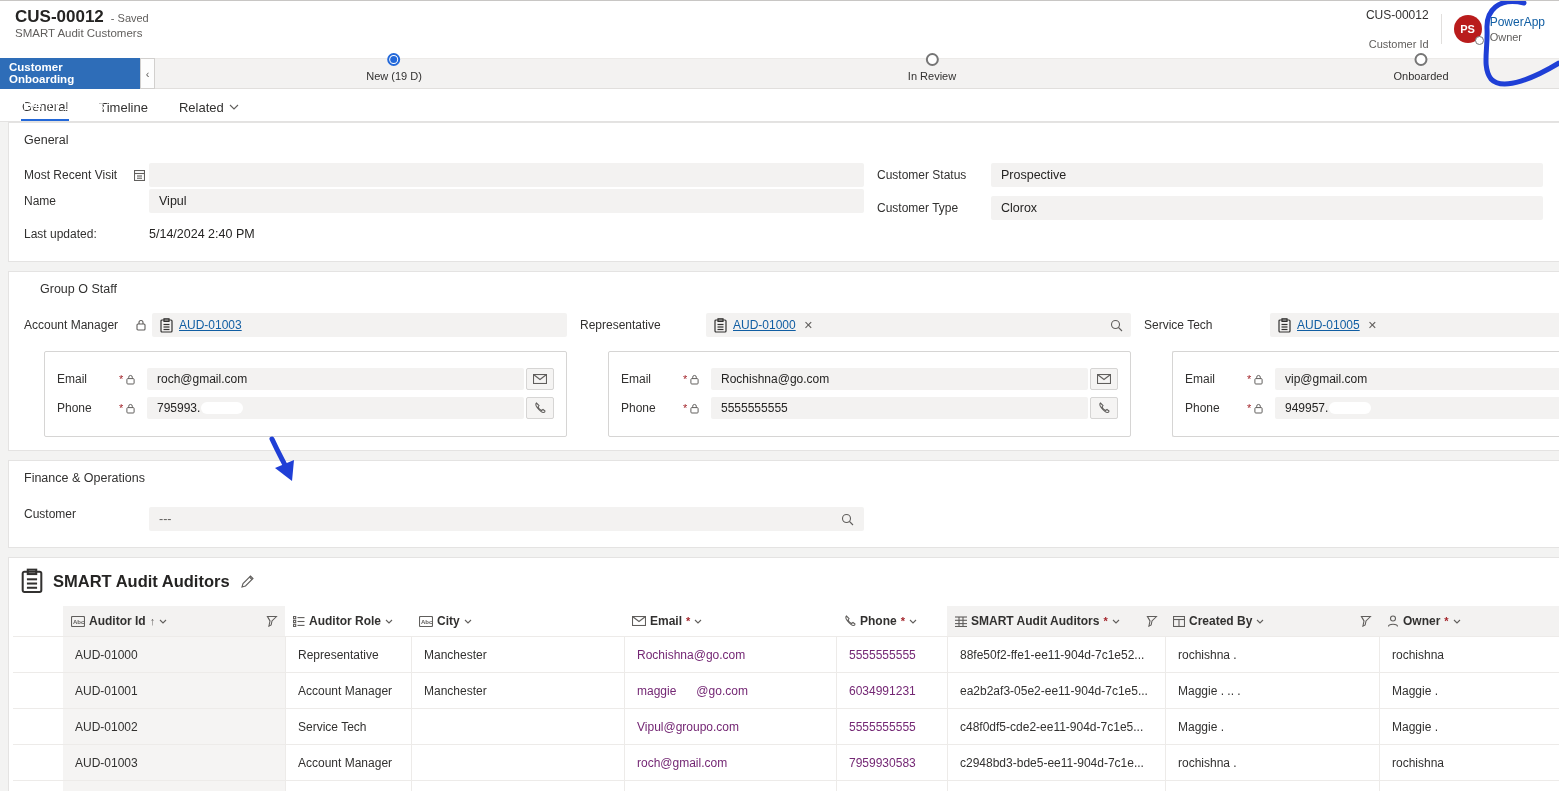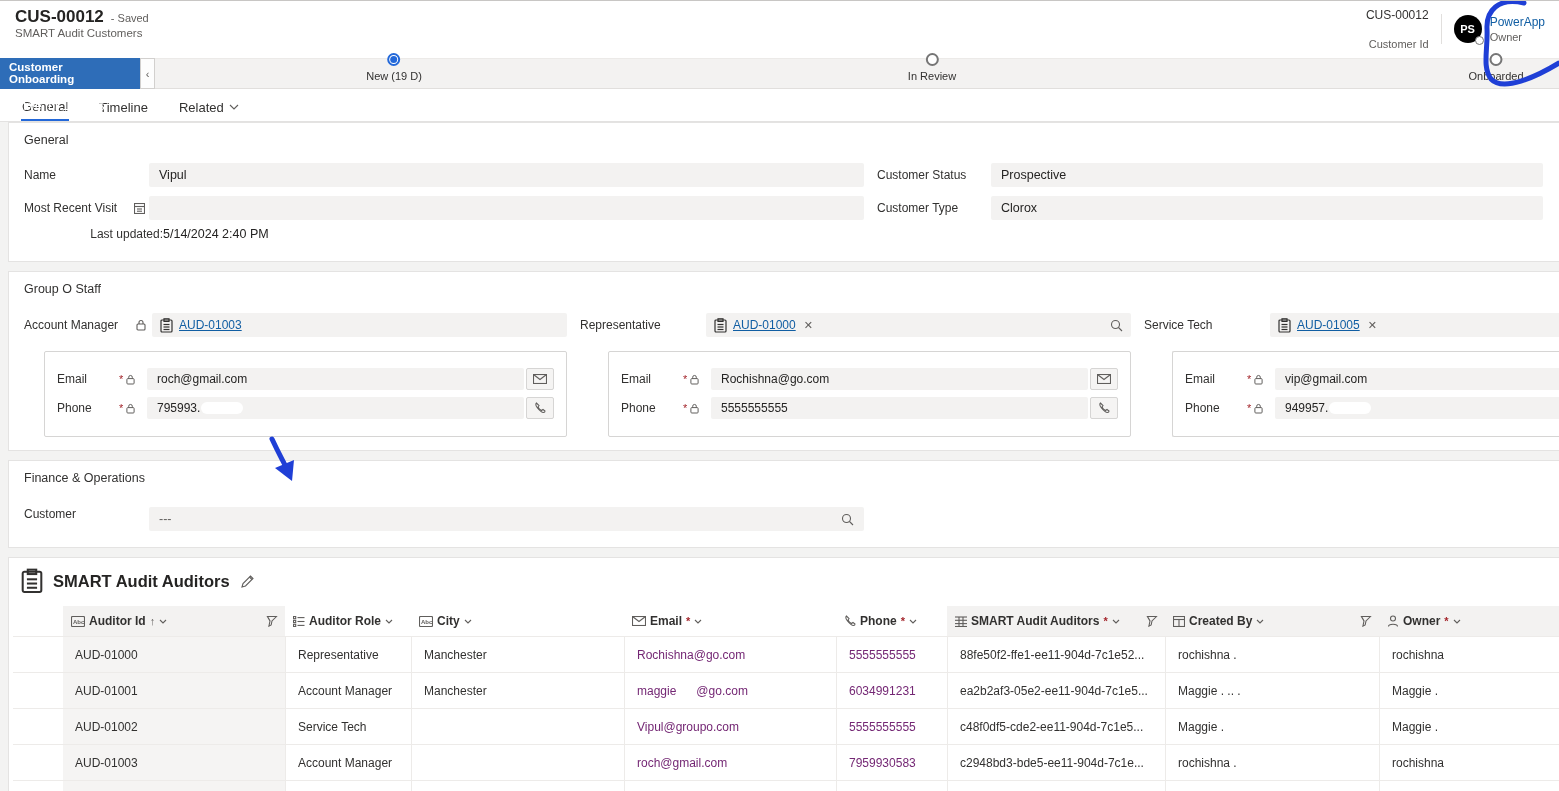--- a/index.html
+++ b/index.html
@@ -12,21 +12,21 @@
   .rh-title-row { display:flex; align-items:baseline; gap:7px; }
   .rh-title { font-size:17px; font-weight:bold; color:#252423; }
   .rh-saved { font-size:11px; color:#605e5c; }
   .rh-sub { font-size:11.5px; color:#605e5c; margin-top:0; }
   .rh-right { display:flex; align-items:center; gap:12px; padding-top:4px; }
   .rh-kv { text-align:right; }
   .rh-kv .v { font-size:12px; color:#323130; }
   .rh-kv .k { font-size:11px; color:#605e5c; margin-top:16px; }
   .rh-divider { width:1px; height:30px; background:#e1dfdd; }
   .owner-chunk { display:flex; align-items:center; gap:8px; }
-  .avatar { position:relative; width:28px; height:28px; border-radius:50%; background:#000000; color:#fff;
+  .avatar { position:relative; width:28px; height:28px; border-radius:50%; background:#b91c1c; color:#fff;
             font-size:11px; font-weight:bold; display:flex; align-items:center; justify-content:center; }
   .presence { position:absolute; right:-2px; bottom:-2px; width:9px; height:9px; border-radius:50%;
               background:#fff; border:1.5px solid #767676; }
   .owner-name { font-size:12px; color:#115ea3; }
   .owner-role { font-size:11px; color:#605e5c; margin-top:2px; }
 
   
   .bpf { position:relative; height:43px; }
   .bpf-strip { position:absolute; left:0; right:0; top:12px; height:31px; background:#f3f2f1;
                border-top:1px solid #eceae8; border-bottom:1px solid #e1dfdd; }
@@ -159,21 +159,21 @@
     <div class="bpf-stage" style="left:394px;">
       <div class="stage-circle active">
           <div class="stage-dot"></div>
         </div>
       <div class="stage-label">New  (19 D)</div>
     </div>
     <div class="bpf-stage" style="left:932px;">
       <div class="stage-circle"></div>
       <div class="stage-label">In Review</div>
     </div>
-    <div class="bpf-stage" style="left:1496px;text-align:right;">
+    <div class="bpf-stage" style="left:1421px;text-align:right;">
       <div class="stage-circle"></div>
       <div class="stage-label">Onboarded</div>
     </div>
   </div>
 
   <div class="tabs">
     <div class="tab active">
       <span>General</span>
     </div>
     <div class="tab">
@@ -186,54 +186,54 @@
         </svg>
     </div>
   </div>
 
   <div class="page">
 
     <div class="card card-general">
       <div class="card-title" style="margin-left:8px;">General</div>
       <div class="gen-grid">
         <div class="gen-left">
-          <div class="frow">
-            <span class="flabel" style="margin-left:8px;">Name</span>
-            <div class="fvalue-box">Vipul</div>
-          </div>
           <div class="frow" style="margin-bottom:2px;">
             <span class="flabel" style="width:110px;margin-left:8px;">Most Recent Visit</span>
             <svg width="11" height="11" viewBox="0 0 11 11" style="margin-right:4px;">
               <rect class="ic" x="0.5" y="0.5" width="10" height="10"></rect>
                 <line class="ic" x1="0.5" y1="3.5" x2="10.5" y2="3.5"></line>
                 <line class="ic" x1="3" y1="6" x2="8" y2="6"></line>
                 <line class="ic" x1="3" y1="8.2" x2="8" y2="8.2"></line>
             </svg>
             <div class="fvalue-box"></div>
           </div>
           <div class="frow">
-            <span class="flabel" style="margin-left:22px;text-align:right;">Last updated:</span>
+            <span class="flabel" style="margin-left:8px;">Name</span>
+            <div class="fvalue-box">Vipul</div>
+          </div>
+          <div class="frow">
+            <span class="flabel" style="margin-left:8px;">Last updated:</span>
             <span class="fvalue-text">5/14/2024 2:40 PM</span>
           </div>
         </div>
         <div class="gen-right">
           <div class="frow">
             <span class="flabel">Customer Status</span>
             <div class="fvalue-box">Prospective</div>
           </div>
           <div class="frow" style="margin-bottom:10px;">
             <span class="flabel">Customer Type</span>
             <div class="fvalue-box">Clorox</div>
           </div>
         </div>
       </div>
     </div>
 
     <div class="card card-staff">
-      <div class="card-title" style="margin-left:8px;">Group O Staff</div>
+      <div class="card-title" style="margin-left:24px;">Group O Staff</div>
       <div class="staff-cols">
 
         <div class="staff-col">
           <div class="lookup-row">
             <span class="flabel" style="width:112px;margin-left:8px;">Account Manager</span>
             <svg width="10" height="12" viewBox="0 0 10 12" style="margin-right:6px;">
               <rect class="ic" x="1" y="5" width="8" height="6" rx="1"></rect>
                 <path class="ic" d="M3 5 V3.5 a2 2 0 0 1 4 0 V5"></path>
             </svg>
             <div class="lookup-box">

